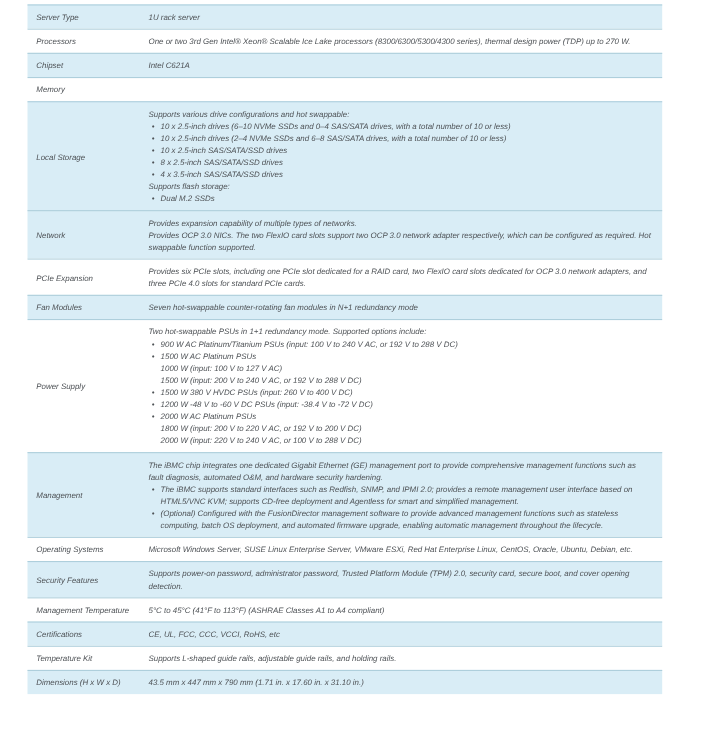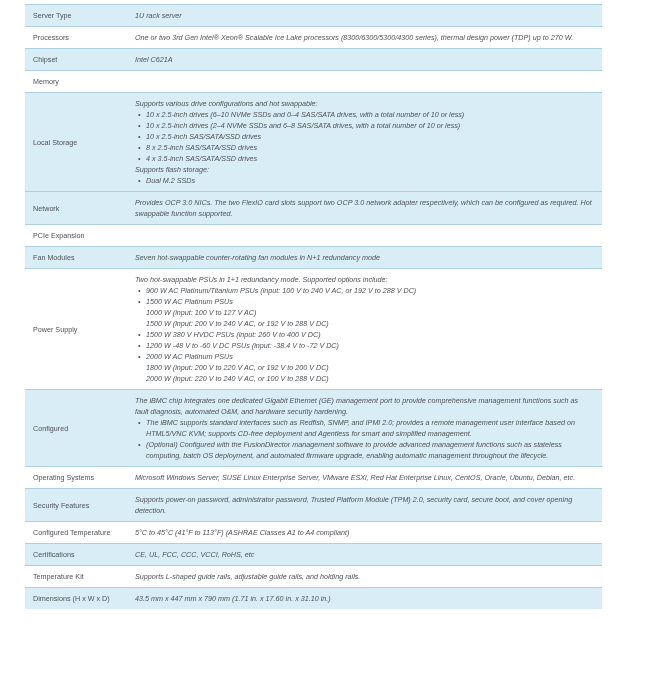--- a/index.html
+++ b/index.html
@@ -28,20 +28,21 @@
     background: #ffffff;
   }
   .spec-row.alt {
     background: #d9edf6;
   }
   .spec-label {
     width: 110px;
     flex-shrink: 0;
     box-sizing: border-box;
     padding: 5px 4px 5px 8px;
+    font-style: italic;
   }
   .spec-value {
     flex: 1;
     box-sizing: border-box;
     padding: 5px 10px 5px 0;
     font-style: italic;
   }
   .line { position: relative; }
   .line.bullet { padding-left: 11px; }
   .line.sub { padding-left: 11px; }
@@ -91,26 +92,30 @@
         <div class="line bullet"><span class="dot">•</span><span>4 x 3.5-inch SAS/SATA/SSD drives</span></div>
         <div class="line text">Supports flash storage:</div>
         <div class="line bullet"><span class="dot">•</span><span>Dual M.2 SSDs</span></div>
       </div>
   </div>
 
 
   <div class="spec-row alt">
     <div class="spec-label">Network</div>
     <div class="spec-value">
+        <div class="line text">Provides expansion capability of multiple types of networks.</div>
         <div class="line text">Provides OCP 3.0 NICs. The two FlexIO card slots support two OCP 3.0 network adapter respectively, which can be configured as required. Hot swappable function supported.</div>
       </div>
   </div>
 
   <div class="spec-row">
     <div class="spec-label">PCIe Expansion</div>
+    <div class="spec-value">
+        <div class="line text">Provides six PCIe slots, including one PCIe slot dedicated for a RAID card, two FlexIO card slots dedicated for OCP 3.0 network adapters, and three PCIe 4.0 slots for standard PCIe cards.</div>
+      </div>
   </div>
 
   <div class="spec-row alt">
     <div class="spec-label">Fan Modules</div>
     <div class="spec-value">
         <div class="line text">Seven hot-swappable counter-rotating fan modules in N+1 redundancy mode</div>
       </div>
   </div>
 
   <div class="spec-row">
@@ -123,21 +128,21 @@
         <div class="line sub">1500 W (input: 200 V to 240 V AC, or 192 V to 288 V DC)</div>
         <div class="line bullet"><span class="dot">•</span><span>1500 W 380 V HVDC PSUs (input: 260 V to 400 V DC)</span></div>
         <div class="line bullet"><span class="dot">•</span><span>1200 W -48 V to -60 V DC PSUs (input: -38.4 V to -72 V DC)</span></div>
         <div class="line bullet"><span class="dot">•</span><span>2000 W AC Platinum PSUs</span></div>
         <div class="line sub">1800 W (input: 200 V to 220 V AC, or 192 V to 200 V DC)</div>
         <div class="line sub">2000 W (input: 220 V to 240 V AC, or 100 V to 288 V DC)</div>
       </div>
   </div>
 
   <div class="spec-row alt">
-    <div class="spec-label">Configured</div>
+    <div class="spec-label">Management</div>
     <div class="spec-value">
         <div class="line text">The iBMC chip integrates one dedicated Gigabit Ethernet (GE) management port to provide comprehensive management functions such as fault diagnosis, automated O&amp;M, and hardware security hardening.</div>
         <div class="line bullet"><span class="dot">•</span><span>The iBMC supports standard interfaces such as Redfish, SNMP, and IPMI 2.0; provides a remote management user interface based on HTML5/VNC KVM; supports CD-free deployment and Agentless for smart and simplified management.</span></div>
         <div class="line bullet"><span class="dot">•</span><span>(Optional) Configured with the FusionDirector management software to provide advanced management functions such as stateless computing, batch OS deployment, and automated firmware upgrade, enabling automatic management throughout the lifecycle.</span></div>
       </div>
   </div>
 
   <div class="spec-row">
     <div class="spec-label">Operating Systems</div>
     <div class="spec-value">
@@ -146,21 +151,21 @@
   </div>
 
   <div class="spec-row alt">
     <div class="spec-label">Security Features</div>
     <div class="spec-value">
         <div class="line text">Supports power-on password, administrator password, Trusted Platform Module (TPM) 2.0, security card, secure boot, and cover opening detection.</div>
       </div>
   </div>
 
   <div class="spec-row">
-    <div class="spec-label">Configured Temperature</div>
+    <div class="spec-label">Management Temperature</div>
     <div class="spec-value">
         <div class="line text">5°C to 45°C (41°F to 113°F) (ASHRAE Classes A1 to A4 compliant)</div>
       </div>
   </div>
 
   <div class="spec-row alt">
     <div class="spec-label">Certifications</div>
     <div class="spec-value">
         <div class="line text">CE, UL, FCC, CCC, VCCI, RoHS, etc</div>
       </div>

